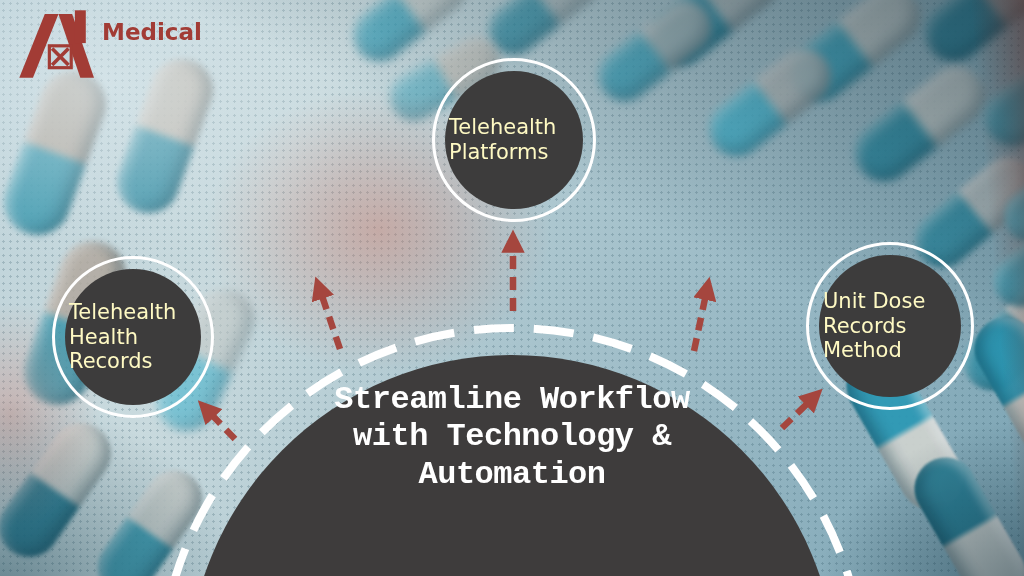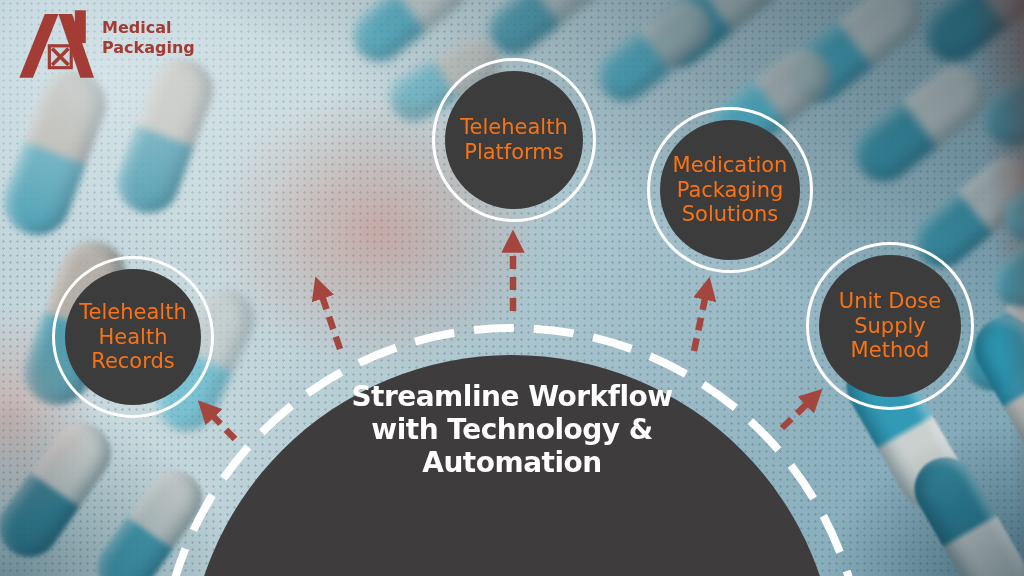--- a/index.html
+++ b/index.html
@@ -27,40 +27,41 @@
   .tint-br{background:radial-gradient(ellipse 300px 240px at 101% 103%,rgba(10,36,50,.52),transparent 72%),
              linear-gradient(265deg,rgba(96,44,38,.45) 0%,transparent 5%);}
   #overlay{position:absolute;inset:0;z-index:4;pointer-events:none;}
   
   .semi{
     position:absolute;z-index:5;left:187px;top:355px;width:650px;height:650px;
     border-radius:50%;background:#3e3c3c;
   }
   .semi-title{
     position:absolute;left:50%;transform:translateX(-50%);top:26px;width:384px;
-    text-align:center;color:#fff;font-weight:bold;font-size:28px;line-height:1.17;
+    text-align:center;color:#fff;font-weight:bold;font-size:32px;line-height:1.17;
     letter-spacing:-0.5px;
+    font-family:Liberation Mono, monospace;
   }
   
   .node{
     position:absolute;z-index:6;border-radius:50%;border:3px solid #fff;box-sizing:border-box;
   }
   .node-core{
     position:absolute;inset:10px;border-radius:50%;background:#3d3c3c;
-    display:flex;align-items:center;justify-content:center;text-align:center;
-    color:#f97316;font-size:21px;line-height:1.18;padding:4px;
+    display:flex;align-items:center;justify-content:center;text-align:left;
+    color:#fef9c3;font-size:21px;line-height:1.18;padding:4px;
   }
   .n1{left:52px; top:256px;width:162px;height:162px;}
   .n2{left:204px;top:113px;width:168px;height:168px;}
   .n3{left:432px;top:58px; width:164px;height:164px;}
   .n4{left:647px;top:107px;width:166px;height:166px;}
   .n5{left:806px;top:242px;width:168px;height:168px;}
   
   .logo{position:absolute;z-index:7;left:12px;top:8px;display:flex;align-items:flex-start;}
-  .logo-text{margin-left:8px;margin-top:10px;color:#a23c35;font-weight:bold;font-size:16px;line-height:1.28;}
+  .logo-text{margin-left:8px;margin-top:10px;color:#a23c35;font-weight:bold;font-size:23px;line-height:1.28;}
 </style>
 </head>
 <body>
 
 <div id="canvas">
 
   <div class="foil"></div>
   <div id="pills">
       <div class="cap" style="left: 640px; top: -20px; width: 150px; height: 58px; transform: rotate(-38deg); background: linear-gradient(to right, rgb(47, 140, 163) 48%, rgb(174, 185, 187) 52%); filter: blur(4px); opacity: 0.9;"></div>
       <div class="cap" style="left: 780px; top: 15px; width: 150px; height: 58px; transform: rotate(-38deg); background: linear-gradient(to right, rgb(61, 162, 186) 48%, rgb(195, 201, 199) 52%); filter: blur(4px); opacity: 0.9;"></div>
@@ -111,34 +112,30 @@
   <div class="semi">
     <div class="semi-title">Streamline Workflow with Technology &amp; Automation</div>
   </div>
 
   <div class="node n1">
     <div class="node-core">Telehealth Health Records</div>
   </div>
   <div class="node n3">
     <div class="node-core">Telehealth Platforms</div>
   </div>
-  <div class="node n4">
-    <div class="node-core">Medication Packaging Solutions</div>
-  </div>
   <div class="node n5">
-    <div class="node-core">Unit Dose Supply Method</div>
+    <div class="node-core">Unit Dose Records Method</div>
   </div>
 
   <div class="logo">
     <svg width="82" height="72" viewBox="0 0 90 78">
       <polygon points="8,76 36,6 51,6 23,76" fill="#a23c35"></polygon>
       <polygon points="51,6 66,6 90,76 75,76" fill="#a23c35"></polygon>
       <polygon points="69,2 81,2 81,38 69,38" fill="#a23c35"></polygon>
       <rect x="41" y="41" width="24" height="24" fill="#c7d9de" stroke="#a23c35" stroke-width="3.5"></rect>
       <path d="M44,44 L62,62 M62,44 L44,62" stroke="#a23c35" stroke-width="4" fill="none"></path>
     </svg>
     <div class="logo-text">
       <div>Medical</div>
-      <div>Packaging</div>
     </div>
   </div>
 
 </div>
 
 </body></html>

